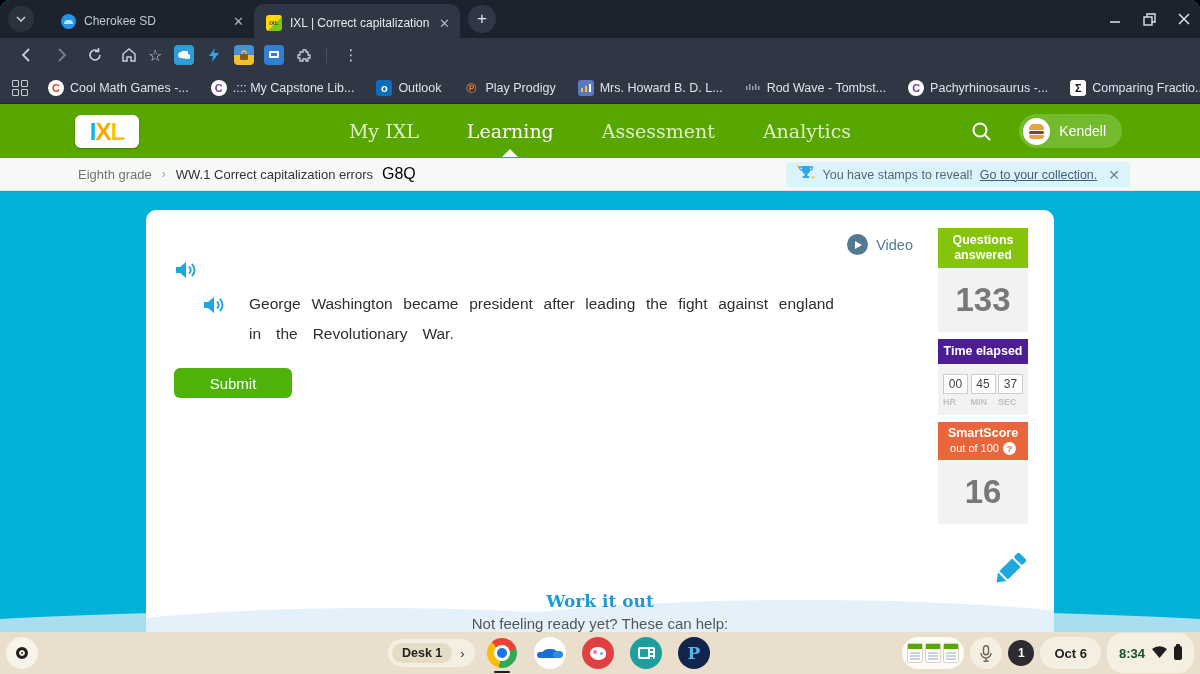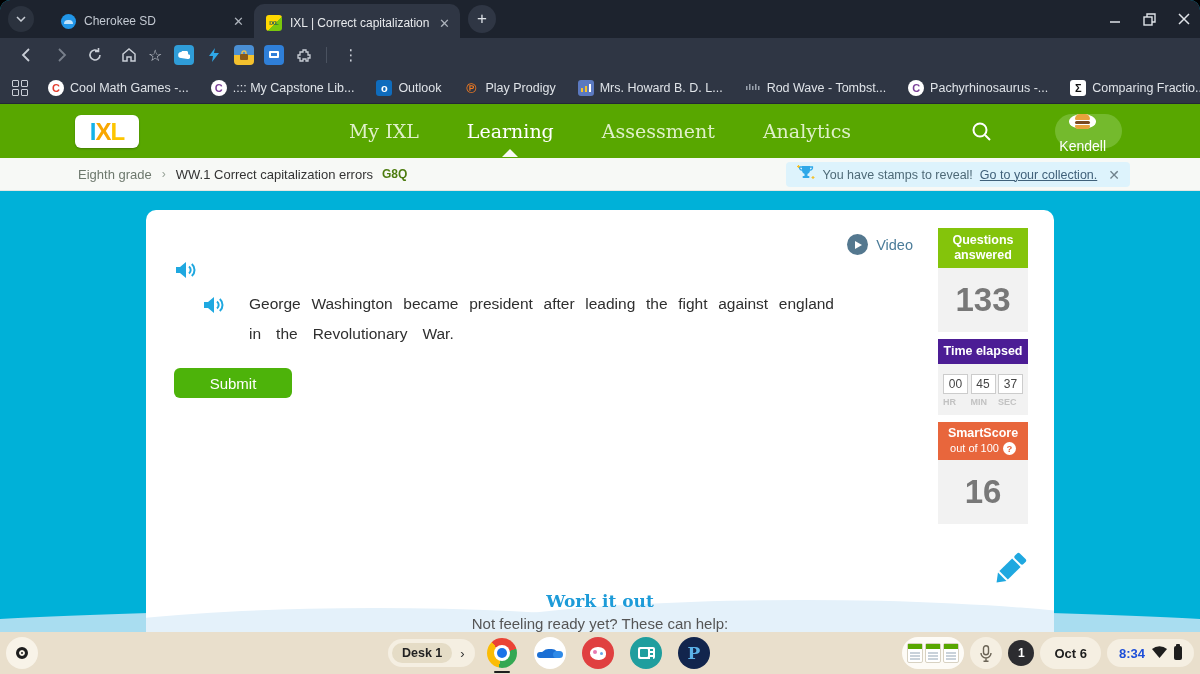--- a/index.html
+++ b/index.html
@@ -45,33 +45,33 @@
 
   
   .ixl-header { position:absolute; top:104px; left:0; right:0; height:54px; background:#58a700; }
   .ixl-logo { position:absolute; left:75px; top:11px; width:64px; height:33px; background:#fff; border-radius:6px; display:flex; align-items:center; justify-content:center; font-weight:bold; font-size:24px; letter-spacing:-1px; box-shadow:0 1px 2px rgba(0,0,0,.25); }
   .ixl-logo .li { color:#15b2e8; } .ixl-logo .lx { color:#f9a700; } .ixl-logo .ll { color:#fdc500; }
   .ixl-nav { position:absolute; left:0; right:0; top:0; height:54px; display:flex; align-items:center; justify-content:center; gap:44px; font-family:"DejaVu Serif", serif; font-size:19px; color:#dff0c8; }
   .ixl-nav .nav-item { position:relative; padding:14px 2px; }
   .ixl-nav .nav-item.active { color:#ffffff; }
   .ixl-nav .nav-item.active:after { content:""; position:absolute; bottom:-1px; left:50%; margin-left:-8px; border-left:8px solid transparent; border-right:8px solid transparent; border-bottom:8px solid #f7f9f6; }
   .hdr-search { position:absolute; right:208px; top:17px; }
-  .user-pill { position:absolute; right:78px; top:10px; height:34px; background:#74ba2d; border-radius:17px; display:flex; align-items:center; padding:0 16px 0 4px; gap:9px;flex-direction:column; }
+  .user-pill { position:absolute; right:78px; top:10px; height:34px; background:#74ba2d; border-radius:17px; display:flex; align-items:center; padding:0 16px 0 4px; gap:9px; }
   .avatar { width:27px; height:27px; background:#fff; border-radius:50%; display:flex; flex-direction:column; align-items:center; justify-content:center; gap:1px; }
   .avatar .bun-top { width:15px; height:6px; background:#e8a33d; border-radius:8px 8px 2px 2px; }
   .avatar .patty { width:15px; height:3px; background:#7b4a21; border-radius:2px; }
   .avatar .bun-bot { width:15px; height:4px; background:#e8a33d; border-radius:2px 2px 6px 6px; }
   .user-name { color:#fff; font-size:14px; }
 
   
   .crumb-bar { position:absolute; top:158px; left:0; right:0; height:33px; background:#f7f9f6; border-bottom:1px solid #e3e7e3; display:flex; align-items:center; padding-left:78px; }
   .crumb-grade { color:#6d786d; font-size:13px; }
   .crumb-sep { color:#9aa59a; font-size:12px; margin:0 10px; }
   .crumb-skill { color:#333; font-size:13px; }
-  .crumb-code { color:#4d7c0f; font-size:12px; margin-left:9px;font-weight:bold; }
+  .crumb-code { color:#000000; font-size:16px; margin-left:9px; }
   .stamp-banner { position:absolute; right:70px; top:4px; height:25px; background:#ddf3fc; border-radius:4px; display:flex; align-items:center; padding:0 10px; gap:7px; }
   .stamp-text { color:#4e6a77; font-size:12.5px; }
   .stamp-link { color:#40617a; font-size:12.5px; text-decoration:underline; }
   .stamp-close { color:#6f828c; font-size:14px; margin-left:4px; }
 
   
   .main { position:absolute; top:191px; left:0; right:0; bottom:42px; background:#00b1d8; overflow:hidden; }
   .bg-wave { position:absolute; bottom:-14px; left:-60px; right:-60px; height:38px; background:#a9ddf0; border-radius:100% 100% 0 0; }
   .card { position:absolute; left:146px; top:19px; width:908px; bottom:0; background:#ffffff; border-radius:10px 10px 0 0; }
   .card-wave { position:absolute; bottom:0; left:0; right:0; height:34px; overflow:hidden; border-radius:0; }
@@ -141,21 +141,21 @@
   .cards-shape:after { content:""; position:absolute; right:2px; top:2px; width:3px; height:2px; background:#1f9e9e; box-shadow:0 4px 0 #1f9e9e, 0 8px 0 #1f9e9e; }
   .p-ico { background:#12254d; color:#5ab2e8; font-weight:bold; font-size:17px; font-family:"DejaVu Serif", serif; }
   .tray { position:absolute; right:6px; top:5px; display:flex; align-items:center; gap:6px; height:32px; }
   .preview-pill { width:62px; height:32px; background:#fdfbf6; border-radius:16px; display:flex; align-items:center; justify-content:center; gap:2px; overflow:hidden; }
   .mini-card { width:16px; height:20px; background:#fff; border:1px solid #d8d2c2; border-radius:2px; position:relative; }
   .mini-card:before { content:""; position:absolute; left:0; right:0; top:0; height:5px; background:#58a700; }
   .mini-card:after { content:""; position:absolute; left:2px; top:8px; width:10px; height:1.5px; background:#c9d2da; box-shadow:0 3px 0 #c9d2da, 0 6px 0 #c9d2da; }
   .mic-circle { width:32px; height:32px; border-radius:50%; background:#f5efe2; display:flex; align-items:center; justify-content:center; }
   .notif-circle { width:26px; height:26px; border-radius:50%; background:#2c2c30; color:#fff; font-size:12px; font-weight:bold; display:flex; align-items:center; justify-content:center; }
   .date-pill { height:32px; background:#f5efe2; border-radius:16px; display:flex; align-items:center; padding:0 14px; font-size:13px; color:#1e1e1e; font-weight:bold; }
-  .status-pill { height:28px; background:#f5efe2; border-radius:16px; display:flex; align-items:center; gap:7px; padding:0 12px; font-size:13px; color:#1d4ed8; font-weight:bold; }
+  .status-pill { height:40px; background:#f5efe2; border-radius:16px; display:flex; align-items:center; gap:7px; padding:0 12px; font-size:13px; color:#14532d; font-weight:bold; }
   .battery { width:8px; height:14px; background:#1e1e1e; border-radius:2px; position:relative; }
   .battery:before { content:""; position:absolute; top:-2px; left:2px; width:4px; height:2px; background:#1e1e1e; border-radius:1px 1px 0 0; }
 </style>
 </head>
 <body>
 
 <div class="screen">
 
   <div class="tabbar">
     <div class="tab-search">

